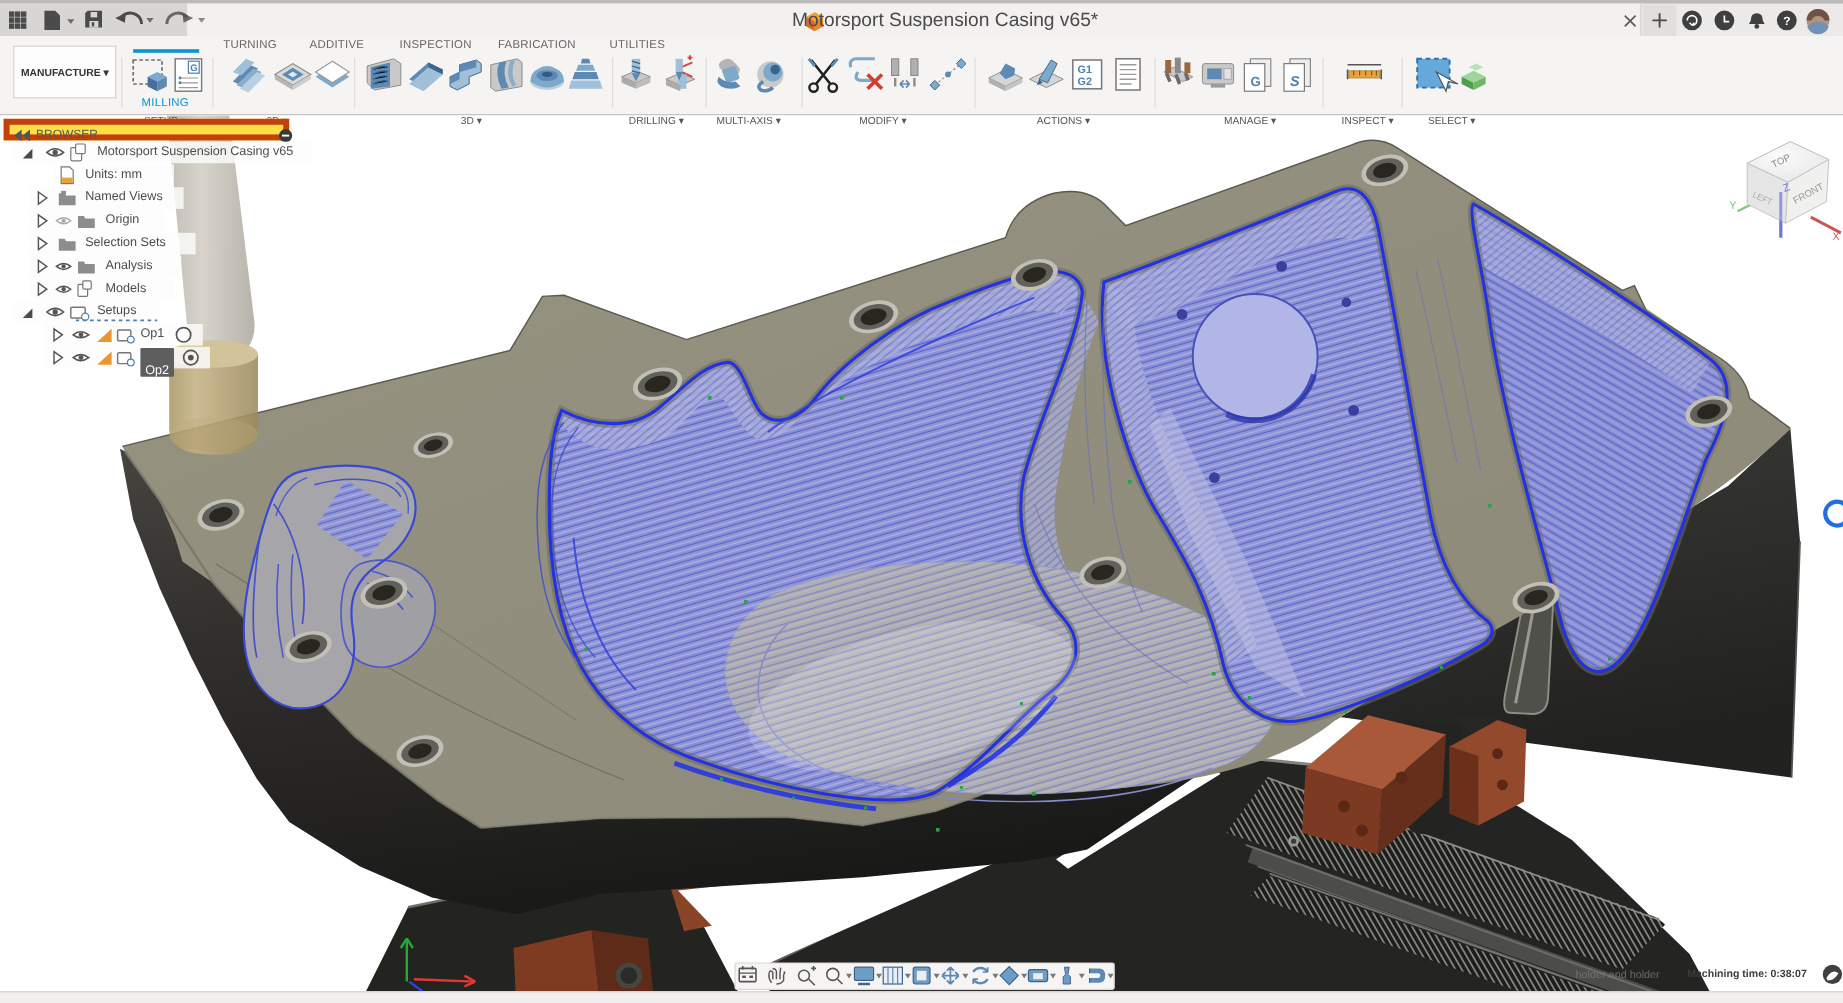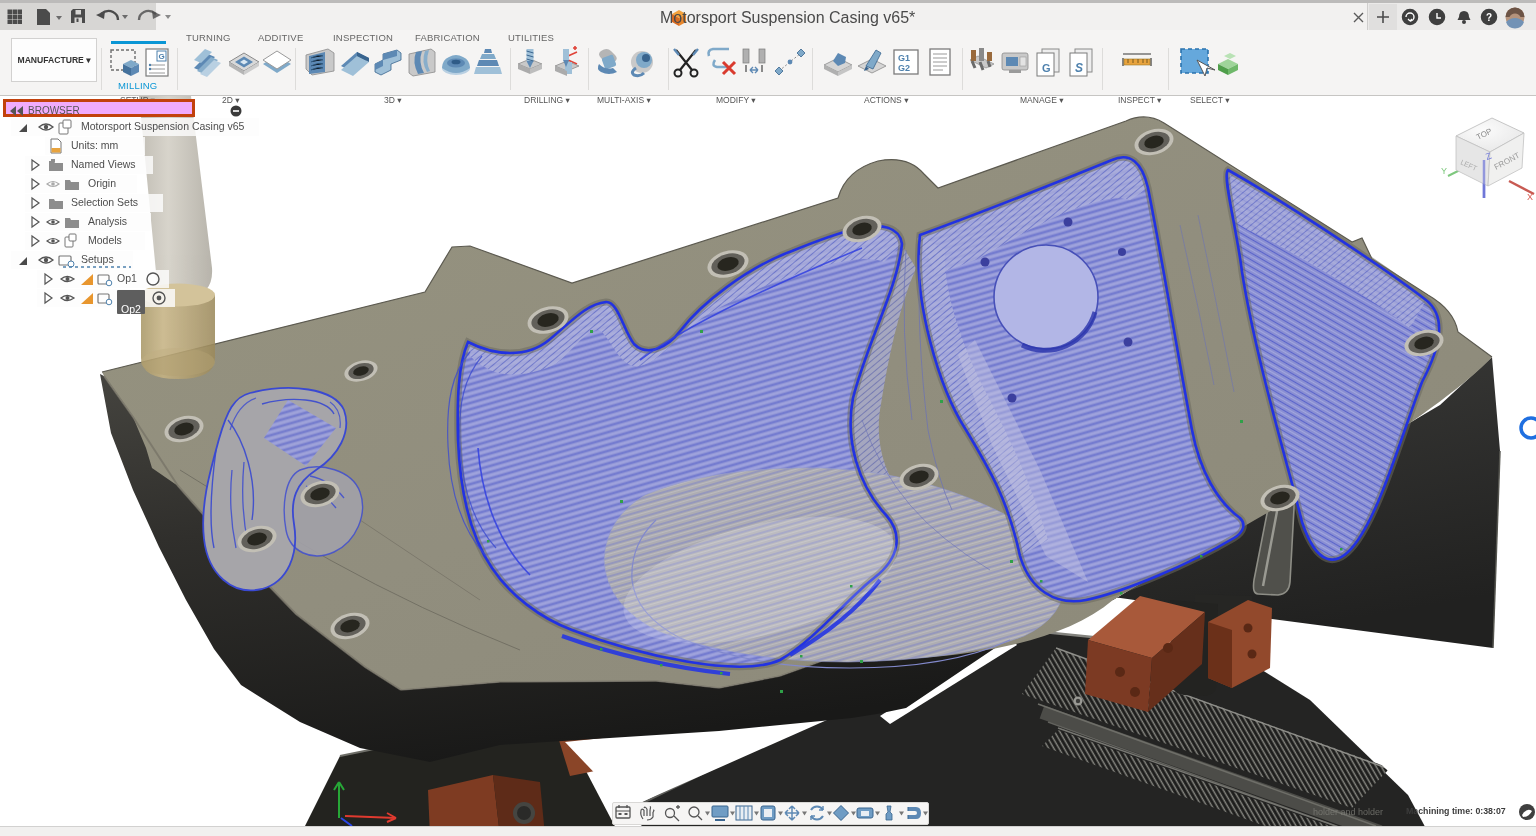--- a/index.html
+++ b/index.html
@@ -16,21 +16,21 @@
 .tab { position:absolute; top:2px; font-size:9.5px; color:#666; letter-spacing:.2px; }
 .tab.active { color:#0a96d5;margin-top:48px; }
 #tab-underline { position:absolute; left:111px; top:11px; width:55px; height:3px; background:#0a96d5; }
 #manuf { position:absolute; left:11px; top:8px; width:86px; height:44px; background:#fdfdfd;
   border:1px solid #d2d1d0; border-radius:0; font-size:8.6px; color:#333; text-align:center;
   line-height:42px; font-weight:bold; }
 .glabel { position:absolute; top:65px; font-size:8.5px; color:#555; white-space:nowrap; }
 .gsep { position:absolute; top:18px; height:42px; width:1px; background:#dddcda; }
 #scene { position:absolute; left:0; top:96px; }
 #browser { position:absolute; left:3px; top:99px; width:250px; font-size:10.5px; color:#4d4d4d; }
-#bheader { width:192px; height:18px; background:#f0abfc; border:3px solid #c2410c;
+#bheader { width:238px; height:18px; background:#fde047; border:5px solid #c2410c;
   line-height:17px; padding-left:22px; color:#555; font-size:10px; position:relative; }
 .brow { position:relative; height:19px; line-height:19px; white-space:nowrap; }
 .bbg { position:absolute; left:0; top:0.5px; height:18px; background:rgba(252,252,252,.82); }
 .btxt { position:absolute; top:0; }
 .bi { position:absolute; left:0; top:1.5px; }
 #navbar { position:absolute; left:612px; top:802px; width:317px; height:23px;
   background:#f6f5f4; border:1px solid #d9d8d6; border-radius:2px; }
 #statusbar { position:absolute; left:0; top:826px; width:1536px; height:10px;
   background:#f1f0ef; border-top:1px solid #d2d1d0; }
 #machtime { position:absolute; left:1406px; top:806px; font-size:8.8px; font-weight:bold; color:#3c3c3c; }

